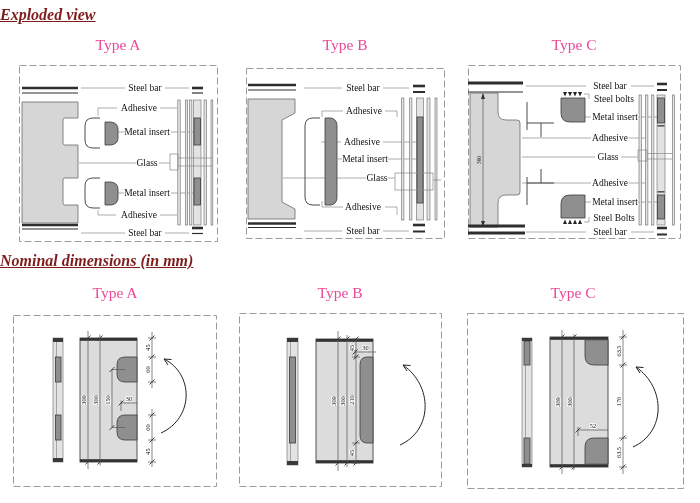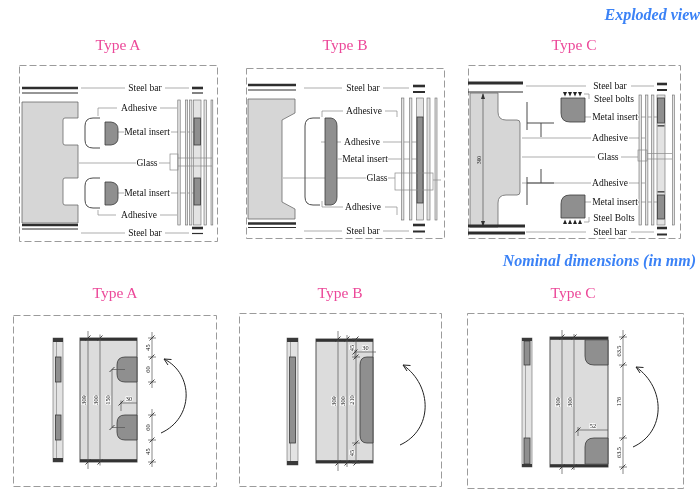--- a/index.html
+++ b/index.html
@@ -1,19 +1,19 @@
 <!DOCTYPE html>
 <html><head>
 <meta charset="utf-8">
 <style>
   html,body { margin:0; padding:0; background:#fff; }
   .canvas { position:relative; width:700px; height:503px; background:#ffffff;
             font-family:"Liberation Serif","DejaVu Serif",serif; overflow:hidden; }
-  .hdr { position:absolute; text-align:right; font-style:italic; font-weight:bold;
-         font-size:16px; color:#3b82f6; }
+  .hdr { position:absolute; text-align:left; font-style:italic; font-weight:bold;
+         font-size:16px; color:#7f1d1d;text-decoration:underline; }
   .type-title { position:absolute; width:200px; text-align:center; font-size:15.5px; color:#ec4899; }
   svg.panel { position:absolute; overflow:visible; }
   .dash   { fill:none; stroke:#9b9b9b; stroke-width:1; stroke-dasharray:7 3; }
   .lead   { stroke:#8a8a8a; stroke-width:0.7; fill:none; }
   .ln     { stroke:#4a4a4a; stroke-width:1; fill:none; }
   .t4     { stroke:#2e2e2e; stroke-width:3;   fill:none; }
   .t3     { stroke:#2e2e2e; stroke-width:2.6; fill:none; }
   .t2     { stroke:#2e2e2e; stroke-width:2;   fill:none; }
   .t1     { stroke:#2e2e2e; stroke-width:1.2; fill:none; }
   .plate  { fill:#d6d6d6; stroke:#6a6a6a; stroke-width:0.8; }

